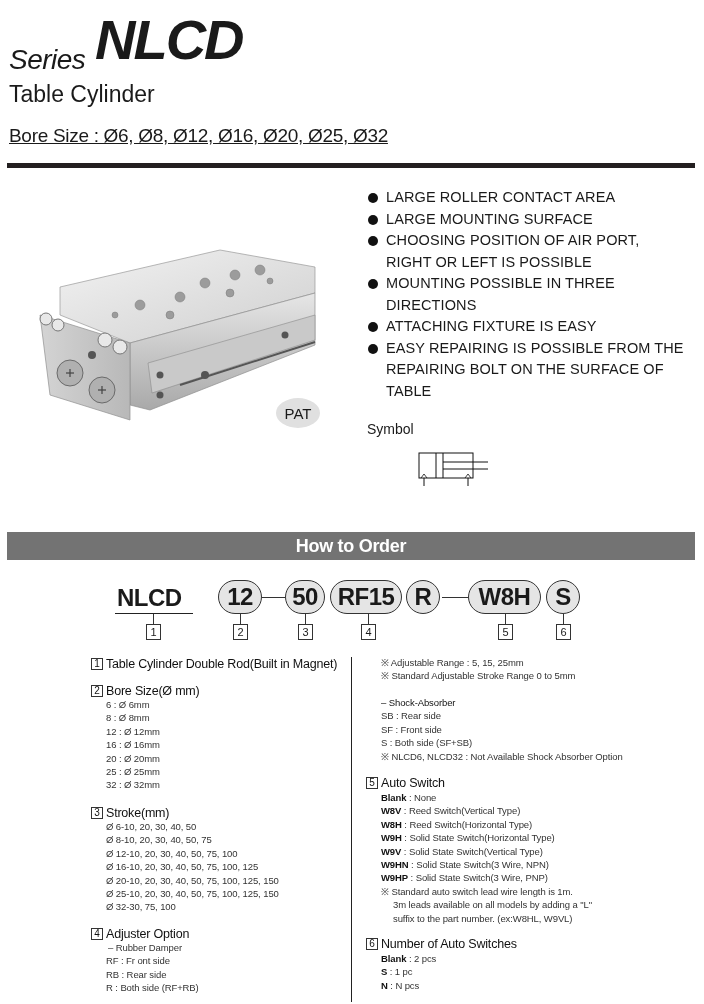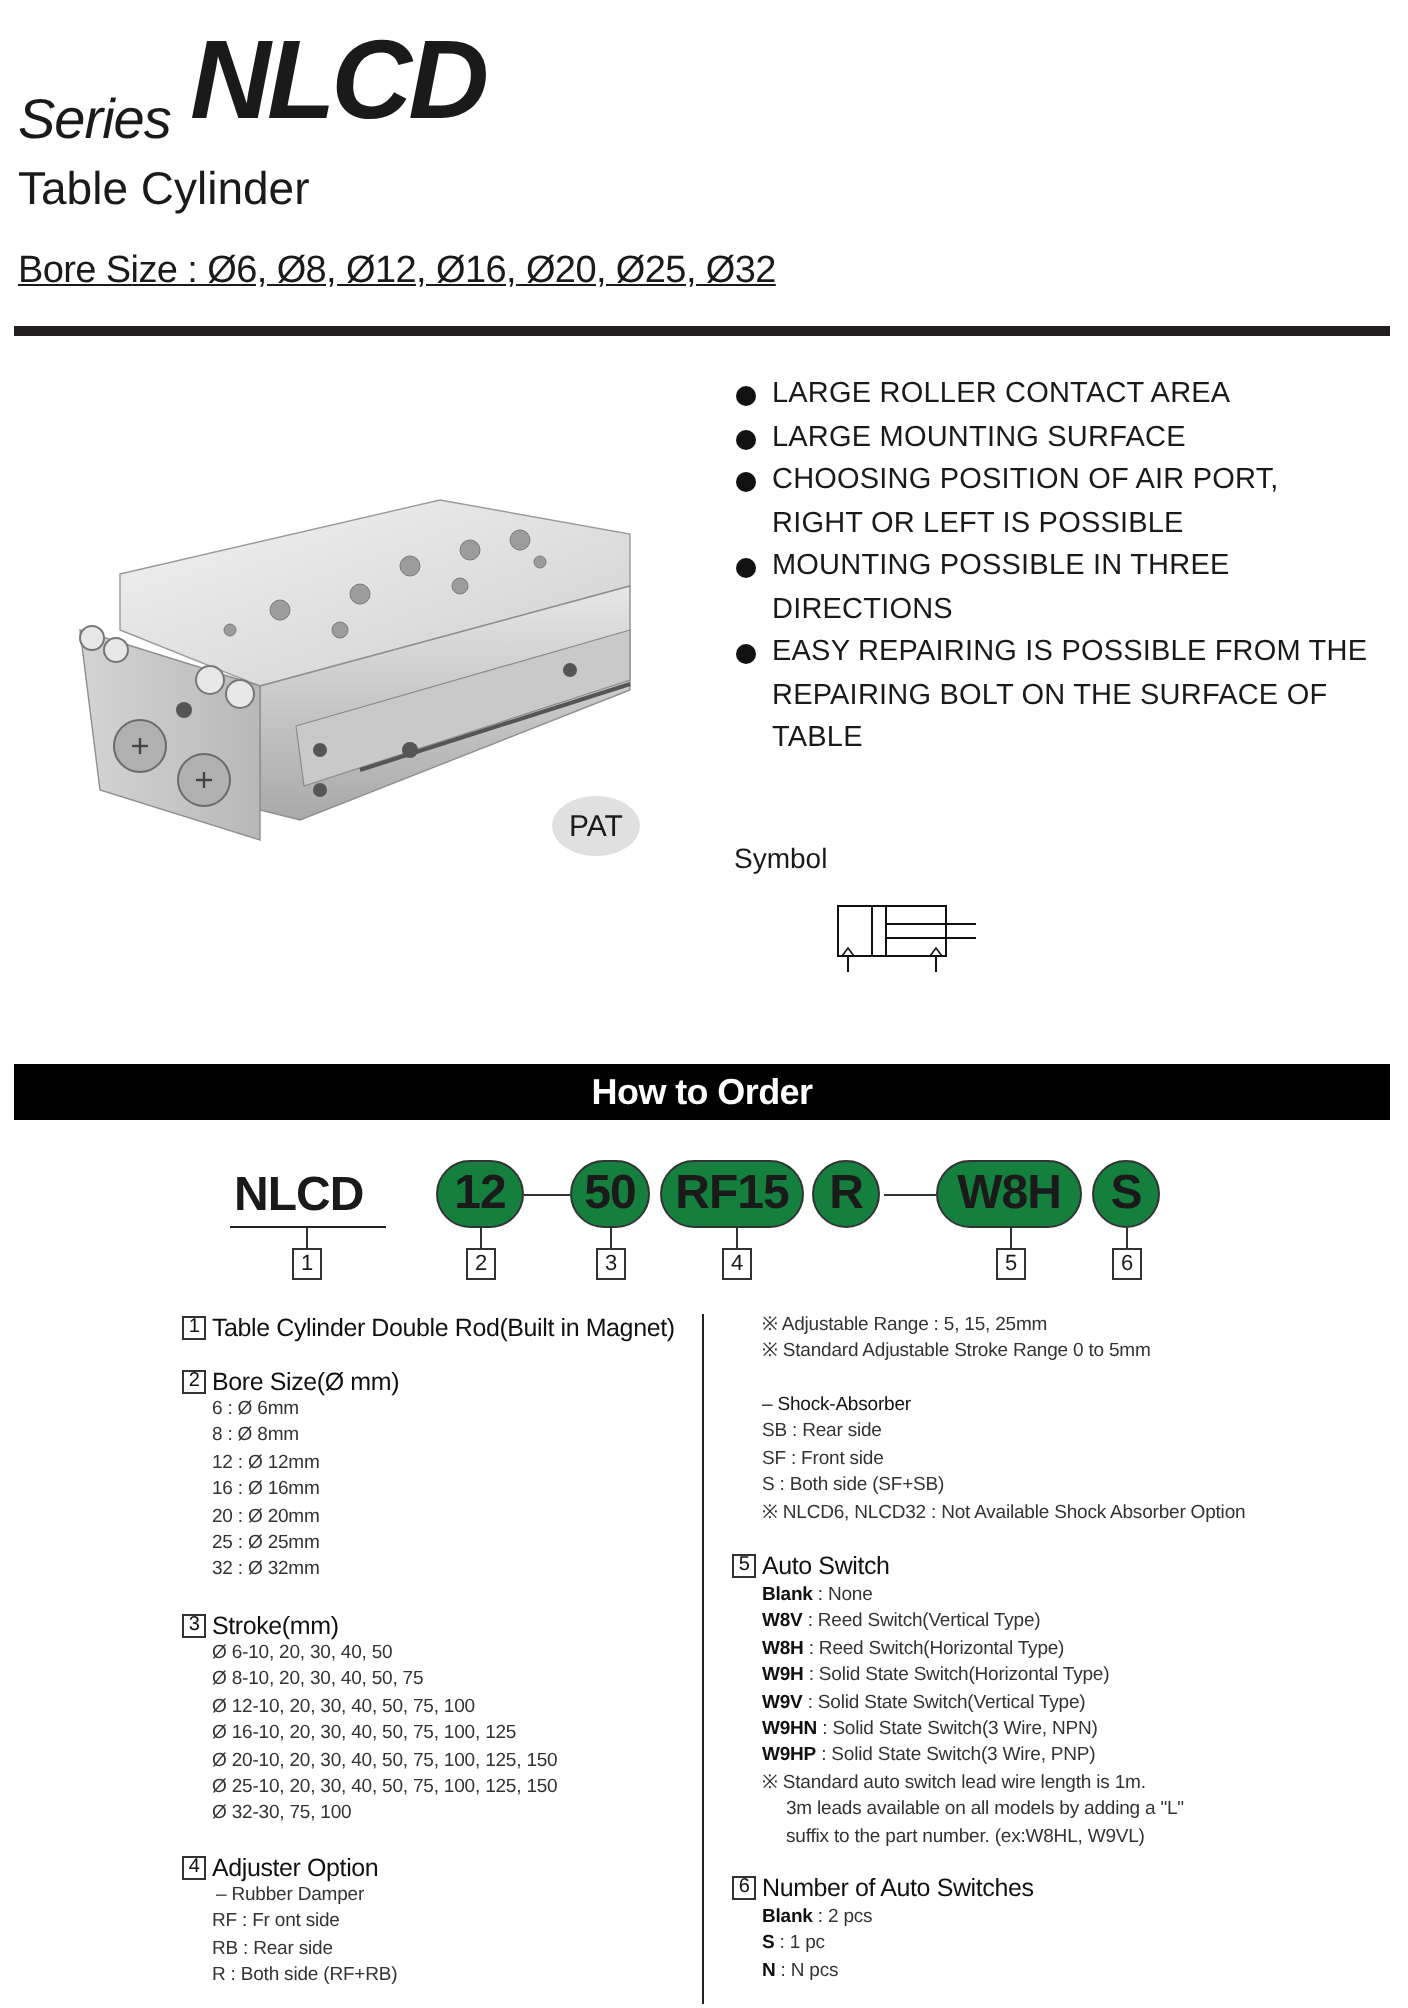--- a/index.html
+++ b/index.html
@@ -20,27 +20,27 @@
      font-size: 15px; display: flex; align-items: center; justify-content: center; color: #1a1a1a; }
 
   
   .features { left: 367px; top: 187px; width: 320px; list-style: none; }
   .features li { position: relative; padding-left: 19px; font-size: 14.5px; line-height: 21.5px; letter-spacing: 0.1px; color: #1a1a1a; }
   .features li .bullet { position: absolute; left: 1px; top: 6px; width: 10px; height: 10px; border-radius: 50%; background: #111; }
   .symbol-label { left: 367px; top: 421px; font-size: 14px; }
   .symbol { left: 418px; top: 452px; width: 72px; height: 38px; }
 
   
-  .order-bar { left: 7px; top: 532px; width: 688px; height: 28px; background: #000000; color: #fff;
+  .order-bar { left: 7px; top: 532px; width: 688px; height: 28px; background: #737373; color: #fff;
      font-size: 18px; font-weight: bold; display: flex; align-items: center; justify-content: center; letter-spacing: -0.3px; }
 
   
   .code-main { left: 117px; top: 584px; font-size: 24px; font-weight: bold; letter-spacing: -0.5px; }
   .code-underline { left: 115px; top: 613px; width: 78px; height: 1px; background: #222; }
-  .pill { height: 34px; border: 1px solid #333; border-radius: 17px; background: #15803d;
+  .pill { height: 34px; border: 1px solid #333; border-radius: 17px; background: #e5e5e5;
      font-size: 24px; font-weight: bold; display: flex; align-items: center; justify-content: center; letter-spacing: -0.5px; top: 580px; text-align: right; }
   .dash { height: 1px; background: #333; top: 597px; }
   .vline { width: 1px; background: #333; }
   .num-box { width: 15px; height: 16px; border: 1px solid #333; background: #fff; font-size: 11px;
      display: flex; align-items: center; justify-content: center; top: 624px; }
   .sec-title { font-size: 12.5px; color: #111; display: flex; align-items: center; letter-spacing: -0.2px; }
   .sec-title .box { display: inline-flex; width: 12px; height: 12px; border: 1px solid #333; font-size: 10px;
      align-items: center; justify-content: center; margin-right: 3px; line-height: 1; }
   .sub { font-size: 9.5px; color: #333; line-height: 13.4px; letter-spacing: -0.1px; }
   .divider { left: 351px; top: 657px; width: 1px; height: 345px; background: #222; }
@@ -117,20 +117,21 @@
       <circle cx="62" cy="110" r="4"></circle>
     </g>
 </svg>
 <div class="abs pat-badge">PAT</div>
 
 <ul class="abs features">
   <li><span class="bullet"></span><span>LARGE ROLLER CONTACT AREA</span></li>
   <li><span class="bullet"></span><span>LARGE MOUNTING SURFACE</span></li>
   <li><span class="bullet"></span><span>CHOOSING POSITION OF AIR PORT, RIGHT OR LEFT IS POSSIBLE</span></li>
   <li><span class="bullet"></span><span>MOUNTING POSSIBLE IN THREE DIRECTIONS</span></li>
+  <li><span class="bullet"></span><span>ATTACHING FIXTURE IS EASY</span></li>
   <li><span class="bullet"></span><span>EASY REPAIRING IS POSSIBLE FROM THE REPAIRING BOLT ON THE SURFACE OF TABLE</span></li>
 </ul>
 
 <div class="abs symbol-label">Symbol</div>
 <svg class="abs symbol" viewBox="0 0 72 38">
   <rect x="1" y="1" width="54" height="25" fill="none" stroke="#111" stroke-width="1"></rect>
   <line x1="18" y1="1" x2="18" y2="26" stroke="#111" stroke-width="1"></line>
   <line x1="25" y1="1" x2="25" y2="26" stroke="#111" stroke-width="1"></line>
   <line x1="25" y1="10" x2="70" y2="10" stroke="#111" stroke-width="1"></line>
   <line x1="25" y1="17" x2="70" y2="17" stroke="#111" stroke-width="1"></line>

